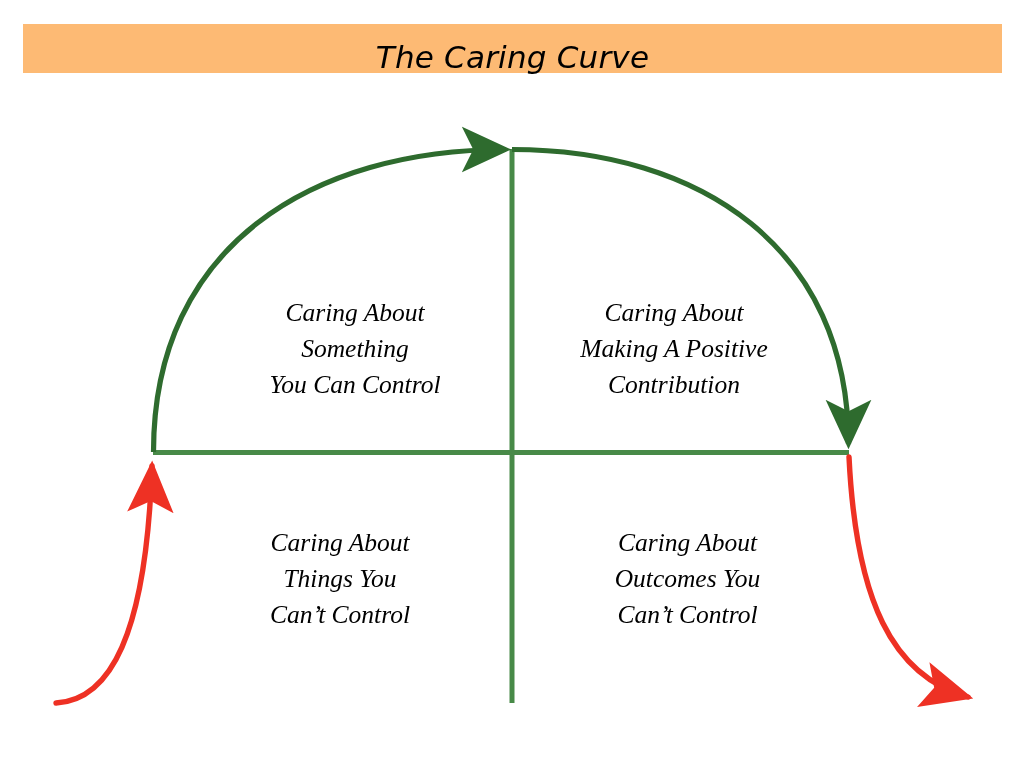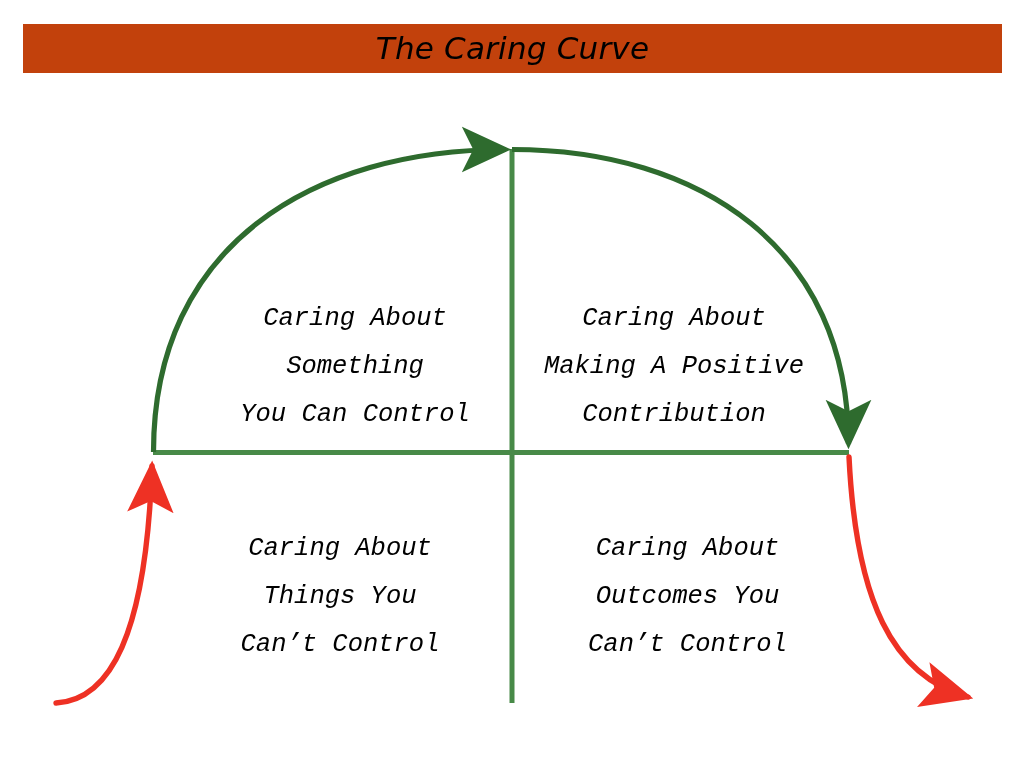--- a/index.html
+++ b/index.html
@@ -23,23 +23,23 @@
     height: 768px;
   }
 
   
   .title-banner {
     position: absolute;
     left: 23px;
     top: 24px;
     width: 979px;
     height: 49px;
-    background: #c2410c;
+    background: #fdba74;
     display: flex;
-    align-items: center;
+    align-items: flex-end;
     justify-content: center;
   }
   .title-banner .title-text {
     font-family: "DejaVu Sans", sans-serif;
     font-style: italic;
     font-size: 31px;
     font-weight: 400;
     color: #000000;
     letter-spacing: 0.2px;
     white-space: nowrap;
@@ -52,24 +52,24 @@
     left: 0;
     top: 0;
     width: 1024px;
     height: 768px;
     display: block;
   }
 
   
   .quad-label {
     position: absolute;
-    font-family: Liberation Mono, monospace;
+    font-family: Liberation Serif, serif;
     font-style: italic;
     font-size: 25.5px;
-    line-height: 48px;
+    line-height: 36px;
     color: #000000;
     text-align: center;
     white-space: pre-line;
     user-select: none;
   }
   .quad-tl { left: 205px; top: 295px; width: 300px; }
   .quad-tr { left: 518px; top: 295px; width: 312px; }
   .quad-bl { left: 195px; top: 525px; width: 290px; }
   .quad-br { left: 540px; top: 525px; width: 295px; }
 </style>

